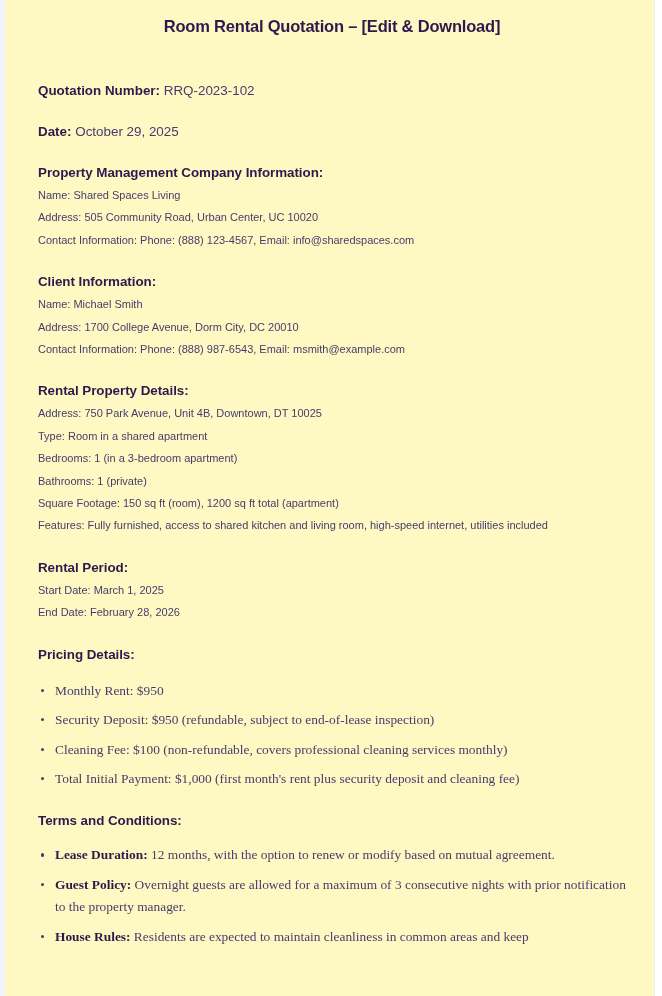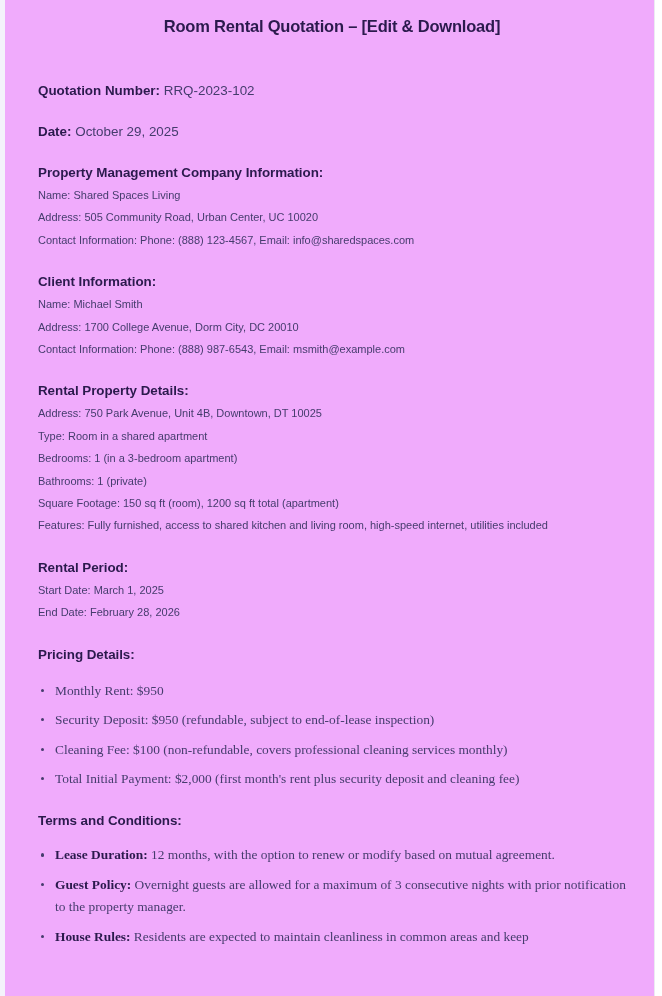--- a/index.html
+++ b/index.html
@@ -29,21 +29,21 @@
     width: 1px;
     height: 996px;
     background: #eceaf2;
   }
 
   .doc {
     position: relative;
     width: 649px;
     margin-left: 5px;
     min-height: 996px;
-    background: #f0abfc;
+    background: #fef9c3;
     box-sizing: border-box;
     padding: 0 28px 12px 33px;
   }
 
   .doc-title {
     margin: 0;
     padding-top: 14px;
     text-align: center;
     font-size: 16.5px;
     font-weight: 700;
@@ -166,21 +166,21 @@
     <div class="section-line">End Date: February 28, 2026</div>
   </div>
 
   <div class="section">
     <div class="section-heading">Pricing Details:</div>
     <div class="gap-md"></div>
     <ul class="bullets">
       <li><span>Monthly Rent: $950</span></li>
       <li><span>Security Deposit: $950 (refundable, subject to end-of-lease inspection)</span></li>
       <li><span>Cleaning Fee: $100 (non-refundable, covers professional cleaning services monthly)</span></li>
-      <li><span>Total Initial Payment: $2,000 (first month's rent plus security deposit and cleaning fee)</span></li>
+      <li><span>Total Initial Payment: $1,000 (first month's rent plus security deposit and cleaning fee)</span></li>
     </ul>
   </div>
 
   <div class="section">
     <div class="section-heading">Terms and Conditions:</div>
     <div class="gap-terms"></div>
     <ul class="bullets">
       <li><span class="blbl">Lease Duration:</span><span> 12 months, with the option to renew or modify based on mutual agreement.</span></li>
       <li><span class="blbl">Guest Policy:</span><span> Overnight guests are allowed for a maximum of 3 consecutive nights with prior notification to the property manager.</span></li>
       <li><span class="blbl">House Rules:</span><span> Residents are expected to maintain cleanliness in common areas and keep</span></li>

